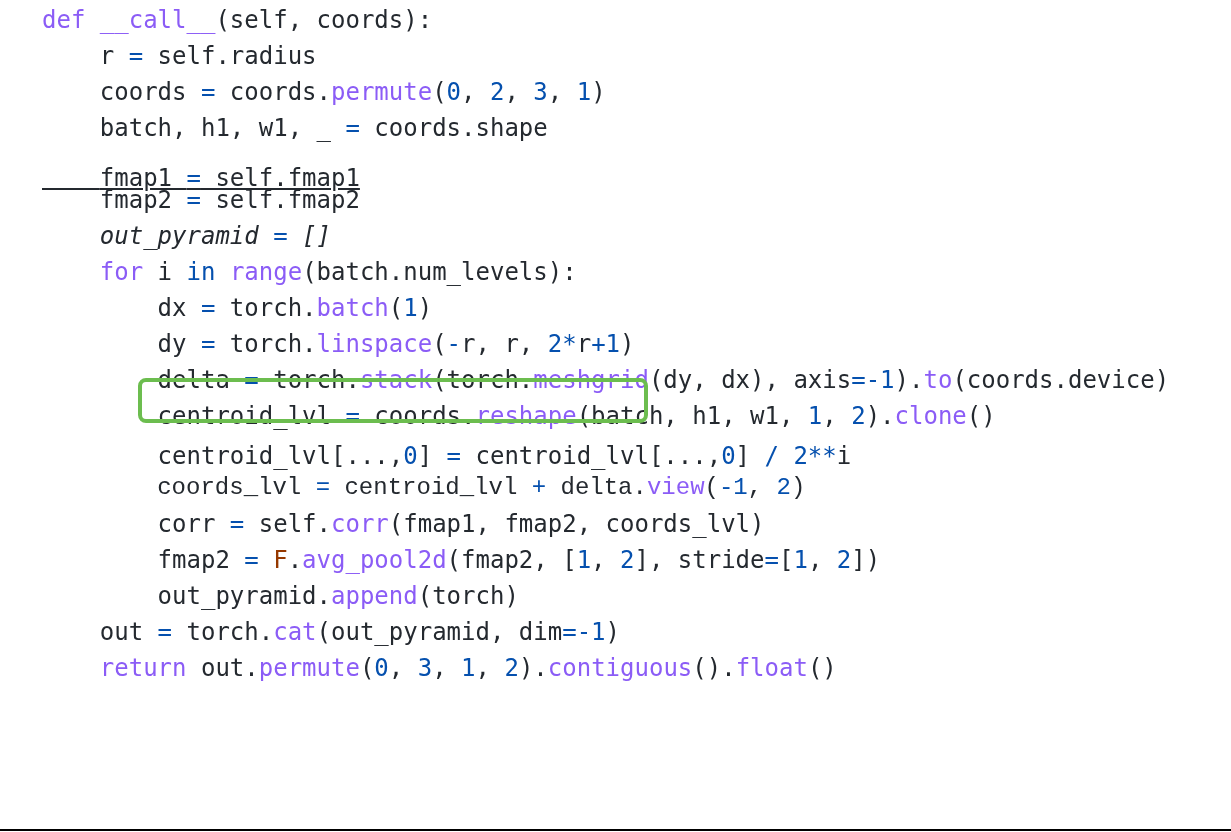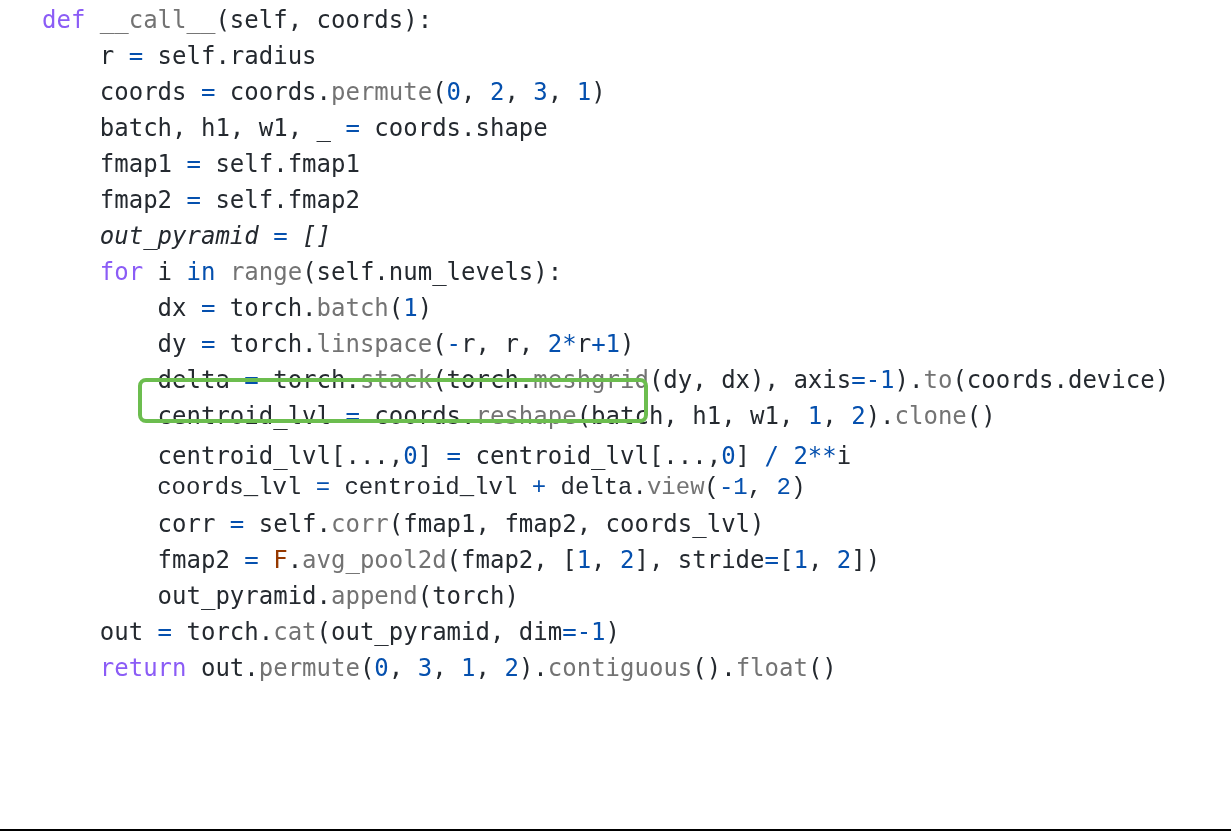--- a/index.html
+++ b/index.html
@@ -4,42 +4,42 @@
 <style>
   html, body { margin:0; padding:0; background:#ffffff; }
   body { width:1231px; height:832px; position:relative; overflow:hidden; }
   .code {
     position:absolute; left:42px; top:0px;
     font-family:"DejaVu Sans Mono", monospace;
     font-size:24px; color:#24292f;
   }
   .line { position:absolute; left:0; height:36px; line-height:36px; white-space:pre; }
   .kw { color:#8b5cf6; }
-  .fn { color:#737373; }
+  .fn { color:#8b5cf6; }
   .op { color:#0550ae; }
   .num { color:#0550ae; }
   .cls { color:#953800; }
   .hl-box {
     position:absolute; left:138px; top:378px; width:510px; height:45px;
     border:4px solid #6cbd4f; border-radius:8px; box-sizing:border-box;
   }
   .divider { position:absolute; left:0; top:829px; width:1231px; height:2px; background:#000; }
 </style>
 </head>
 <body>
 
 <div class="code" id="code">
     <div class="line" style="top: 2px;"><span class="kw">def</span><span> </span><span class="fn">__call__</span><span>(self, coords):</span></div>
     <div class="line" style="top: 38px;">    <span>r </span><span class="op">=</span><span> self.radius</span></div>
     <div class="line" style="top: 74px;">    <span>coords </span><span class="op">=</span><span> coords.</span><span class="fn">permute</span><span>(</span><span class="num">0</span><span>, </span><span class="num">2</span><span>, </span><span class="num">3</span><span>, </span><span class="num">1</span><span>)</span></div>
     <div class="line" style="top: 110px;">    <span>batch, h1, w1, _ </span><span class="op">=</span><span> coords.shape</span></div>
-    <div class="line" style="top: 146px;">    <span>fmap1 </span><span class="op">=</span><span> self.fmap1</span></div>
+    <div class="line" style="top: 160px; text-decoration: underline;">    <span>fmap1 </span><span class="op">=</span><span> self.fmap1</span></div>
     <div class="line" style="top: 182px;">    <span>fmap2 </span><span class="op">=</span><span> self.fmap2</span></div>
     <div class="line" style="top: 218px; font-style: italic;">    <span>out_pyramid </span><span class="op">=</span><span> []</span></div>
-    <div class="line" style="top: 254px;">    <span class="kw">for</span><span> i </span><span class="op">in</span><span> </span><span class="fn">range</span><span>(self.num_levels):</span></div>
+    <div class="line" style="top: 254px;">    <span class="kw">for</span><span> i </span><span class="op">in</span><span> </span><span class="fn">range</span><span>(batch.num_levels):</span></div>
     <div class="line" style="top: 290px;">        <span>dx </span><span class="op">=</span><span> torch.</span><span class="fn">batch</span><span>(</span><span class="num">1</span><span>)</span></div>
     <div class="line" style="top: 326px;">        <span>dy </span><span class="op">=</span><span> torch.</span><span class="fn">linspace</span><span>(</span><span class="op">-</span><span>r, r, </span><span class="num">2</span><span class="op">*</span><span>r</span><span class="op">+</span><span class="num">1</span><span>)</span></div>
     <div class="line" style="top: 362px;">        <span>delta </span><span class="op">=</span><span> torch.</span><span class="fn">stack</span><span>(torch.</span><span class="fn">meshgrid</span><span>(dy, dx), axis</span><span class="op">=-</span><span class="num">1</span><span>).</span><span class="fn">to</span><span>(coords.device)</span></div>
     <div class="line" style="top: 398px; text-align: center;">        <span>centroid_lvl </span><span class="op">=</span><span> coords.</span><span class="fn">reshape</span><span>(batch, h1, w1, </span><span class="num">1</span><span>, </span><span class="num">2</span><span>).</span><span class="fn">clone</span><span>()</span></div>
     <div class="line" style="top: 438px;">        <span>centroid_lvl[...,</span><span class="num">0</span><span>] </span><span class="op">=</span><span> centroid_lvl[...,</span><span class="num">0</span><span>] </span><span class="op">/</span><span> </span><span class="num">2</span><span class="op">**</span><span>i</span></div>
     <div class="line" style="top: 470px; font-family: Liberation Mono, monospace;">        <span>coords_lvl </span><span class="op">=</span><span> centroid_lvl </span><span class="op">+</span><span> delta.</span><span class="fn">view</span><span>(</span><span class="op">-</span><span class="num">1</span><span>, </span><span class="num">2</span><span>)</span></div>
     <div class="line" style="top: 506px;">        <span>corr </span><span class="op">=</span><span> self.</span><span class="fn">corr</span><span>(fmap1, fmap2, coords_lvl)</span></div>
     <div class="line" style="top: 542px;">        <span>fmap2 </span><span class="op">=</span><span> </span><span class="cls">F</span><span>.</span><span class="fn">avg_pool2d</span><span>(fmap2, [</span><span class="num">1</span><span>, </span><span class="num">2</span><span>], stride</span><span class="op">=</span><span>[</span><span class="num">1</span><span>, </span><span class="num">2</span><span>])</span></div>
     <div class="line" style="top: 578px;">        <span>out_pyramid.</span><span class="fn">append</span><span>(torch)</span></div>
     <div class="line" style="top: 614px;">    <span>out </span><span class="op">=</span><span> torch.</span><span class="fn">cat</span><span>(out_pyramid, dim</span><span class="op">=-</span><span class="num">1</span><span>)</span></div>

